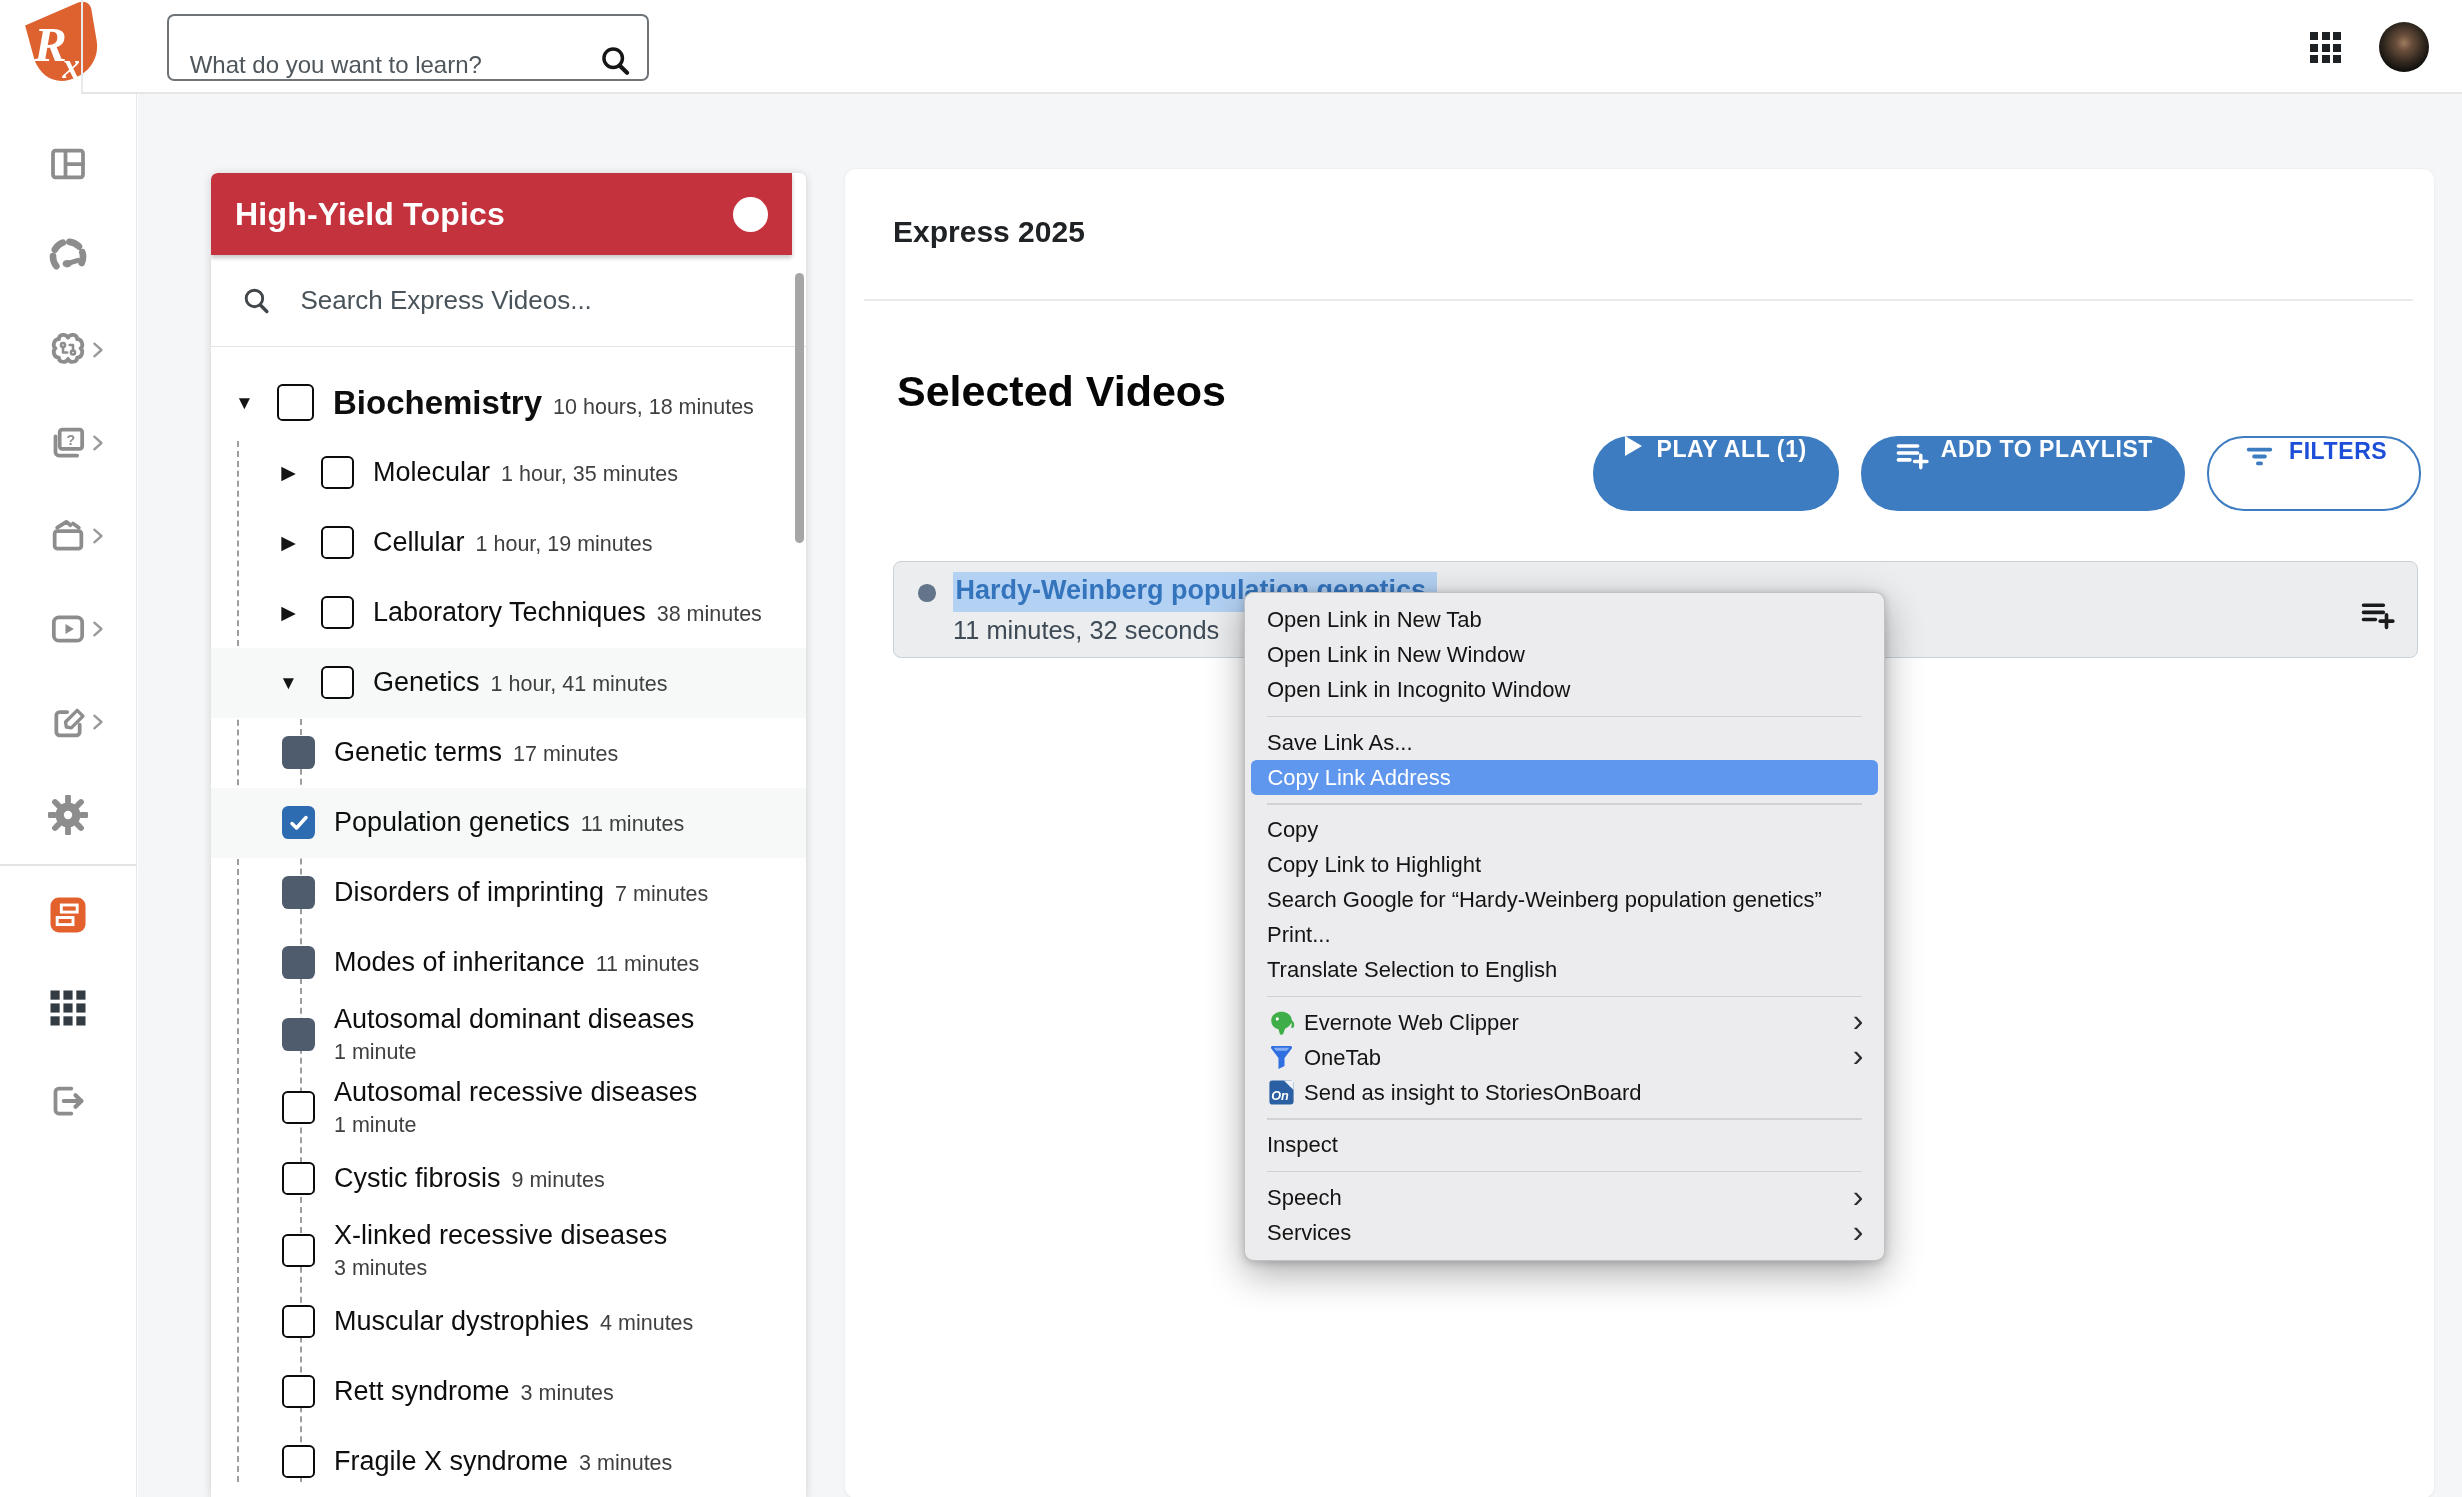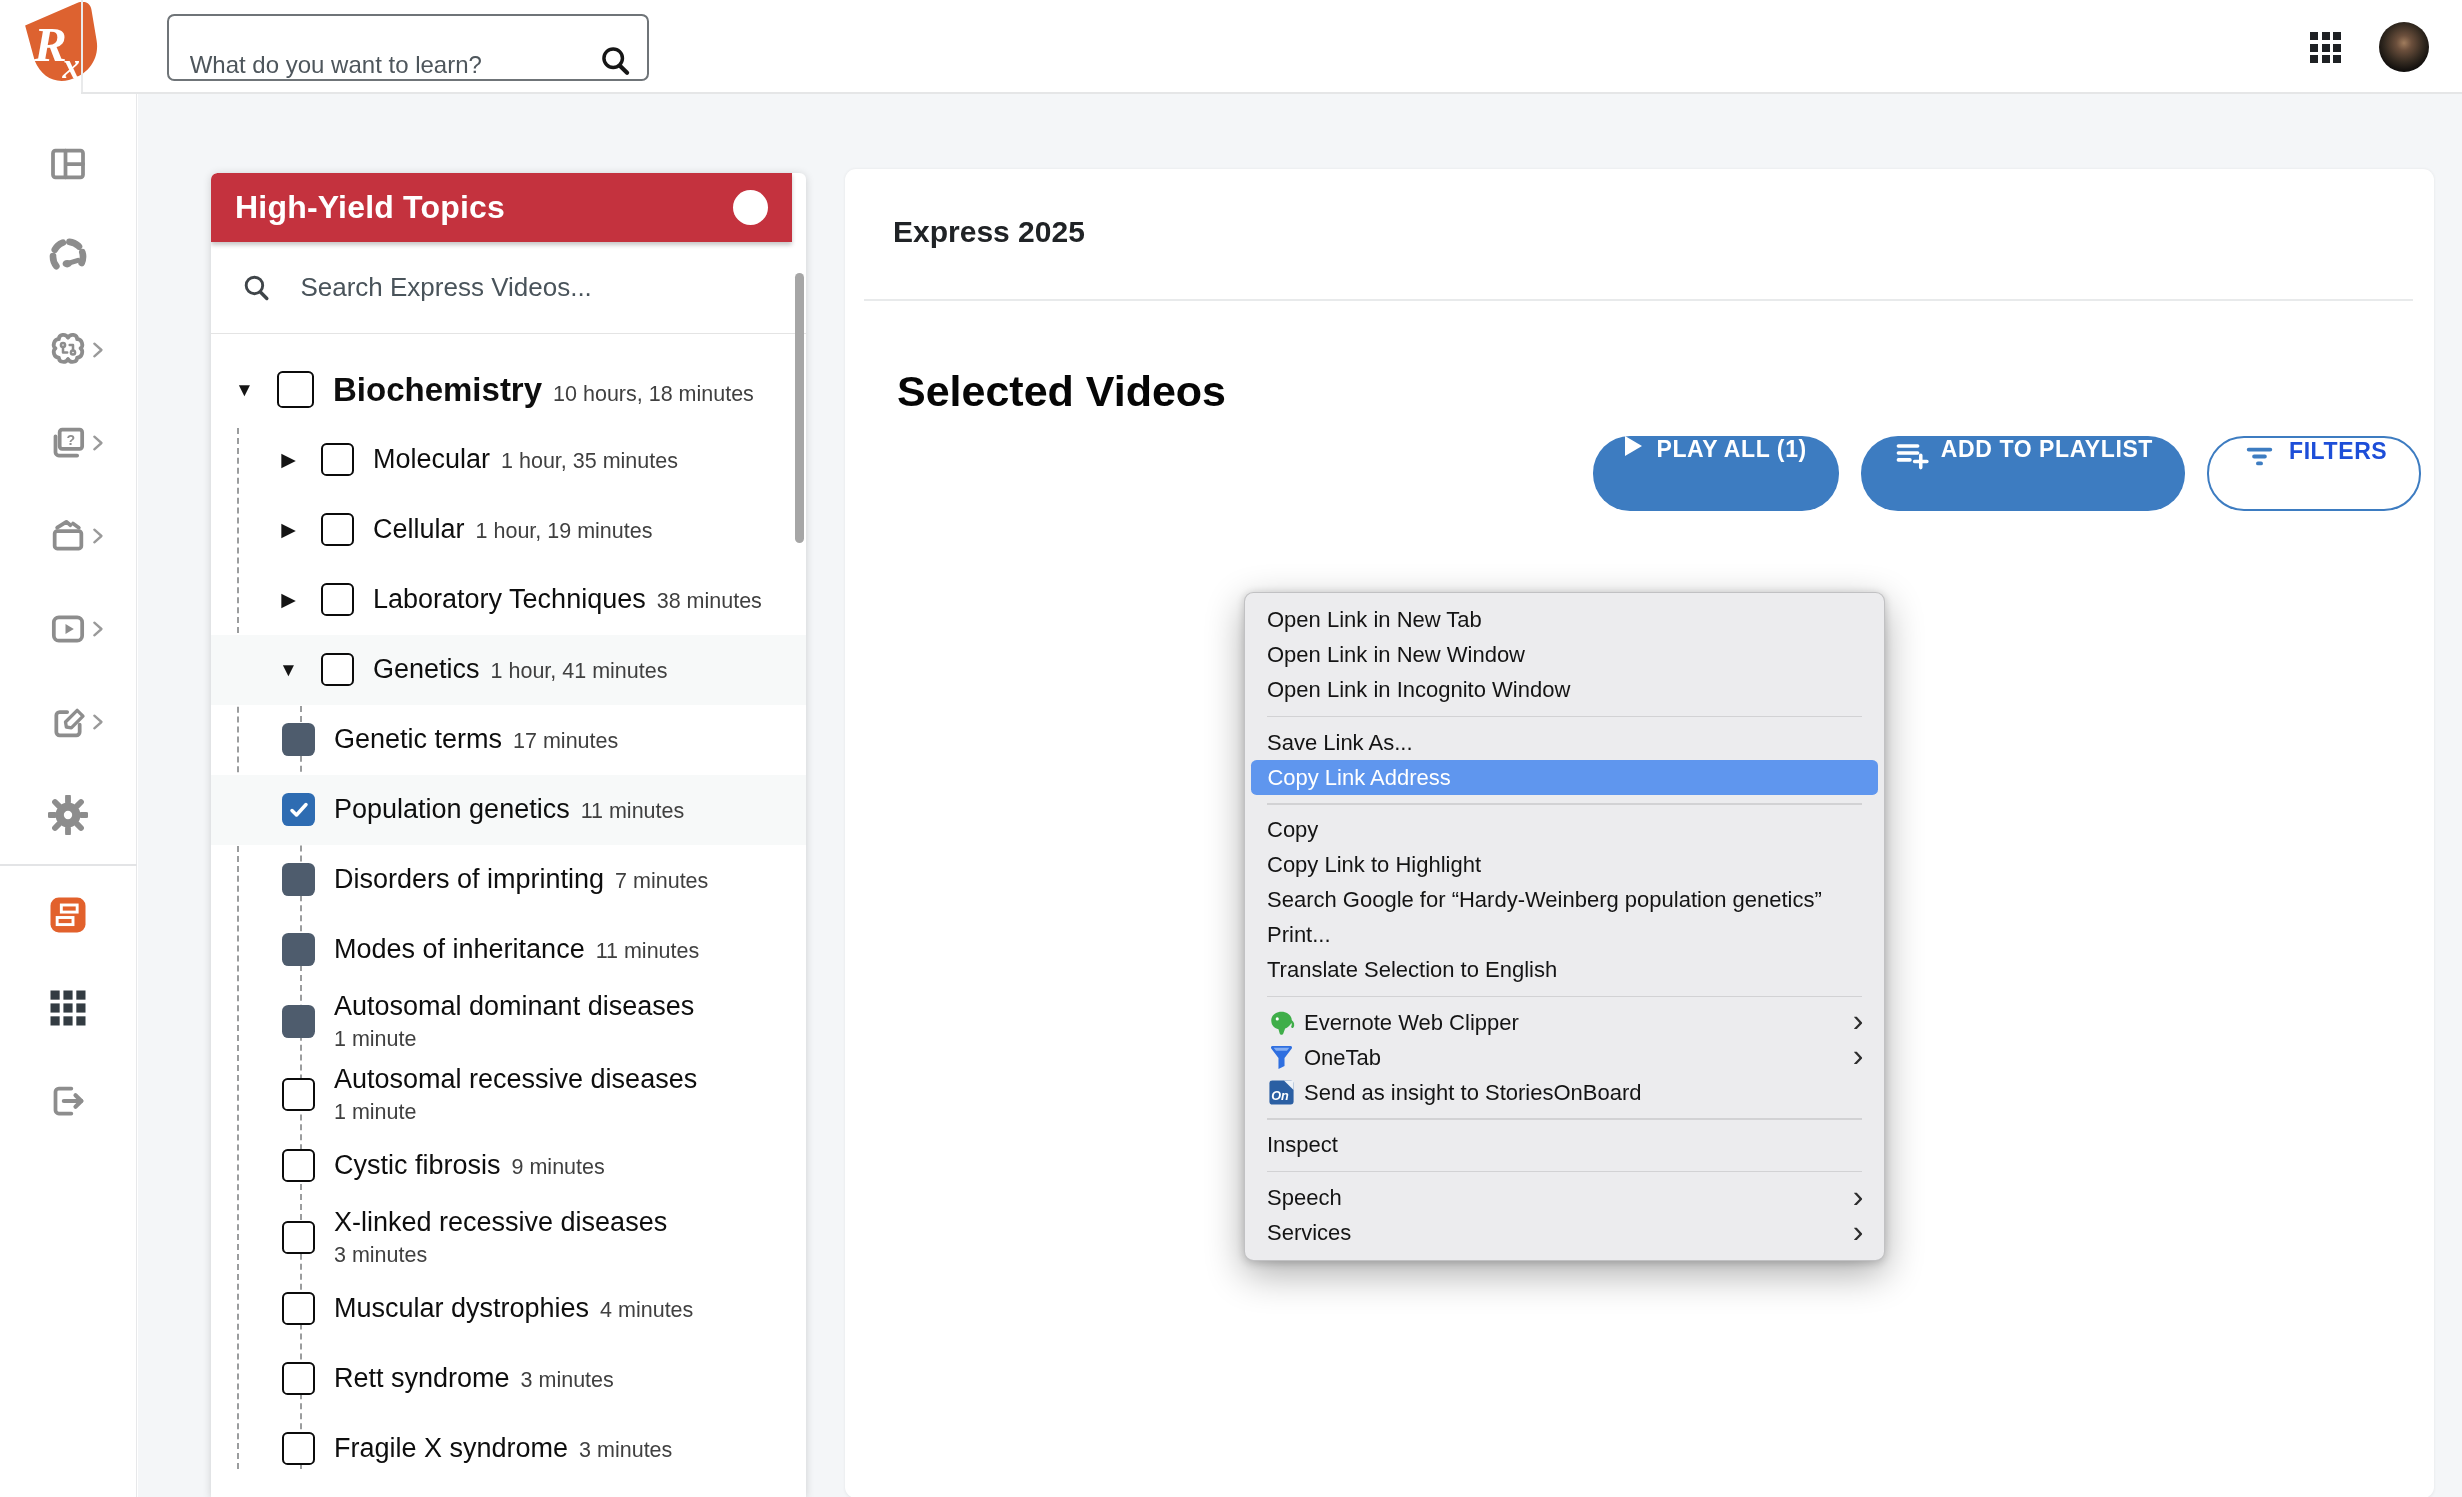--- a/index.html
+++ b/index.html
@@ -30,21 +30,21 @@
   .rail-item .icn{width:40px;height:40px;display:block}
   .rail-chevron{position:absolute;right:29px;top:50%;transform:translateY(-50%);width:19px;height:19px}
   .rail-divider{width:137px;height:1.6px;background:#e3e4e6;margin:3.2px 0}
 
   
   .workspace{position:absolute;left:138px;top:94px;right:0;bottom:0;background:#f4f6f8}
 
   
   .topics-panel{position:absolute;left:211px;top:173px;width:595px;height:1324px;background:#fff;
                 border-radius:6.4px 6.4px 0 0;box-shadow:0 1.6px 8px rgba(0,0,0,.16);z-index:18;overflow:hidden}
-  .panel-header{height:69px;width:581px;background:#c4323e;border-radius:6.4px 0 0 0;display:flex;align-items:center;
+  .panel-header{height:82px;width:581px;background:#c4323e;border-radius:6.4px 0 0 0;display:flex;align-items:center;
                 padding:0 24px;box-sizing:border-box;box-shadow:0 2.4px 4px rgba(0,0,0,.22);position:relative;z-index:2}
   .panel-title{color:#fff;font-size:32px;font-weight:700;letter-spacing:0.2px}
   .info-btn{margin-left:auto;width:35px;height:35px;border-radius:50%;background:#fff;color:#c4323e;
             display:flex;align-items:center;justify-content:center;font-family:"Liberation Serif",serif;
             font-weight:700;font-style:italic;font-size:24px;cursor:pointer}
   .panel-search{height:91px;display:flex;align-items:center;padding:0 29px;border-bottom:1.6px solid #e4e4e4}
   .panel-search .sicon{width:33px;height:33px;margin-right:25.4px;flex:none}
   .panel-search input{flex:1;border:none;outline:none;font-size:26px;color:#be185d;font-family:inherit;background:transparent}
   .panel-search input::placeholder{color:#49535a;opacity:1}
   .scroll-thumb{position:absolute;right:2.4px;top:100px;width:8.7px;height:270px;background:#a6a6a6;border-radius:4.8px;z-index:3}
@@ -404,20 +404,32 @@
     <div class="btn btn-outline">
       <span class="bicon">
         <svg viewBox="0 0 48 48" stroke="#3d7cc1" stroke-width="5" stroke-linecap="round" fill="none">
             <path d="M10 15h28M17 24h14M22 33h4"></path>
           </svg>
       </span>
       <span>FILTERS</span>
     </div>
   </div>
 
+  <div class="video-card">
+    <span class="bullet"></span>
+    <div class="v-col">
+      <span class="v-title">Hardy-Weinberg population genetics</span>
+      <div class="v-duration">11 minutes, 32 seconds</div>
+    </div>
+    <span class="v-playlist">
+      <svg viewBox="0 0 48 48" stroke="#1b1b1b" stroke-width="4.6" stroke-linecap="round" fill="none">
+          <path d="M7 13h25M7 22h25M7 31h15M36 25v16M28 33h16"></path>
+        </svg>
+    </span>
+  </div>
 </section>
 
 <div class="context-menu">
     <div class="menu-item">
       <span class="mi-label">Open Link in New Tab</span>
     </div>
     <div class="menu-item">
       <span class="mi-label">Open Link in New Window</span>
     </div>
     <div class="menu-item">

